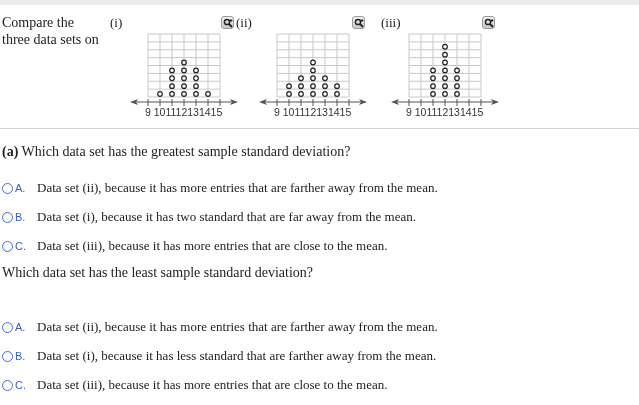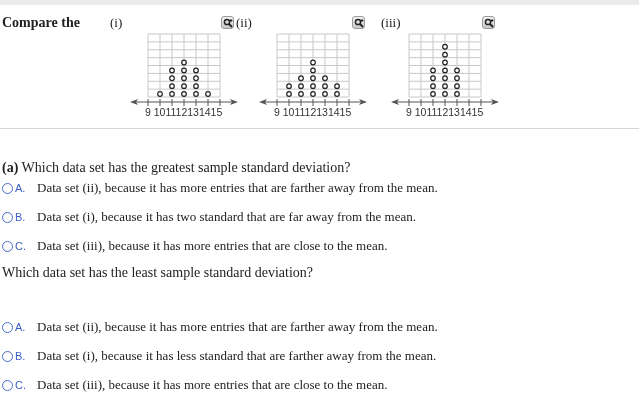--- a/index.html
+++ b/index.html
@@ -1,19 +1,19 @@
 <!DOCTYPE html>
 <html><head>
 <meta charset="utf-8">
 <style>
   html, body { margin:0; padding:0; background:#fff; }
   body { width:639px; height:405px; position:relative; overflow:hidden;
          font-family:"Liberation Serif", serif; color:#222; }
   .topbar { position:absolute; left:0; top:0; width:639px; height:5px; background:#ebebeb; }
-  .intro { position:absolute; left:2px; top:14px; width:110px; font-size:14px; line-height:17px;font-weight:bold; }
+  .intro { position:absolute; left:2px; top:14px; width:110px; font-size:14px; line-height:17px; }
   .roman { position:absolute; font-size:13px; top:15px; }
   .zoombtn { position:absolute; top:16px; width:13px; height:13px; border-radius:3px;
              background:linear-gradient(#f4f4f4,#c9c9c9); border:1px solid #9a9a9a; box-sizing:border-box;
              cursor:pointer; }
   .zoombtn svg { position:absolute; left:0; top:0; }
   .plot { position:absolute; top:0; }
   .sep { position:absolute; left:0; top:128px; width:639px; height:1px; background:#d6d6d6; }
   .q { position:absolute; left:2px; font-size:14px; }
   .q b { font-weight:bold; }
   .opt { position:absolute; left:2px; font-size:14px; display:flex; align-items:center; cursor:pointer; }
@@ -21,20 +21,21 @@
   .letter { font-family:"Liberation Sans", sans-serif; font-size:11px; color:#3c5ec4; width:22px; }
   .opttext { font-size:13px; }
 </style>
 </head>
 <body>
 
 <div class="topbar"></div>
 
 <div class="intro">
   <div>Compare the</div>
+  <div>three data sets on</div>
 </div>
 
 <div class="roman" style="left:110px">(i)</div>
 <div class="roman" style="left:236px">(ii)</div>
 <div class="roman" style="left:381px">(iii)</div>
 
 <div class="zoombtn" style="left:221px">
   <svg width="13" height="13">
     <circle cx="5" cy="5" r="2.6" fill="none" stroke="#222" stroke-width="1.5"></circle>
     <line x1="7" y1="7" x2="10" y2="10" stroke="#222" stroke-width="1.8"></line>
@@ -187,21 +188,21 @@
     <circle cx="445" cy="54.625" r="2.3" fill="#fff" stroke="#222" stroke-width="1.2"></circle>
     <circle cx="445" cy="46.75" r="2.3" fill="#fff" stroke="#222" stroke-width="1.2"></circle>
     <circle cx="457" cy="94" r="2.3" fill="#fff" stroke="#222" stroke-width="1.2"></circle>
     <circle cx="457" cy="86.125" r="2.3" fill="#fff" stroke="#222" stroke-width="1.2"></circle>
     <circle cx="457" cy="78.25" r="2.3" fill="#fff" stroke="#222" stroke-width="1.2"></circle>
     <circle cx="457" cy="70.375" r="2.3" fill="#fff" stroke="#222" stroke-width="1.2"></circle>
   </svg>
 
 <div class="sep"></div>
 
-<div class="q" style="top:160px">
+<div class="q" style="top:144px">
   <b>(a)</b><span> Which data set has the greatest sample standard deviation?</span>
 </div>
 
 <div class="opt" style="top:180px">
   <span class="radio"></span>
   <span class="letter">A.</span>
   <span class="opttext">Data set (ii), because it has more entries that are farther away from the mean.</span>
 </div>
 <div class="opt" style="top:209px">
   <span class="radio"></span>

